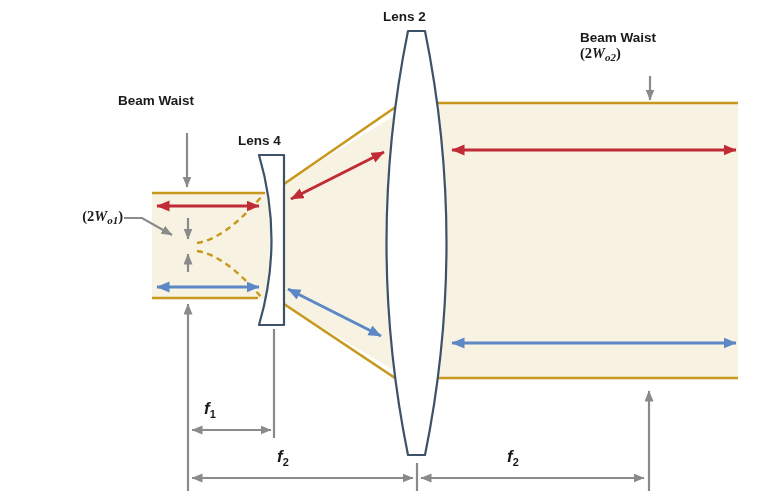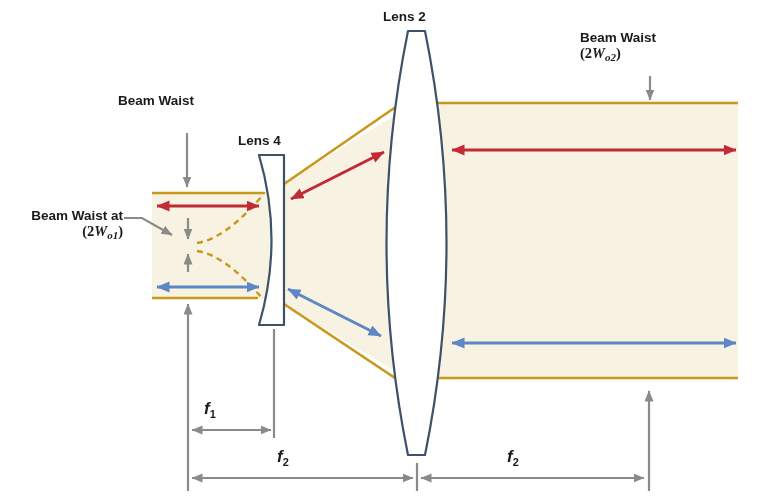--- a/index.html
+++ b/index.html
@@ -96,21 +96,20 @@
   <div class="lbl center" style="left:383px;top:10px;width:60px;">
     <span>Lens 2</span>
   </div>
 
   <div class="lbl center" style="left:580px;top:31px;width:142px;">
     <div>Beam Waist</div>
     <div class="math"><span>(2</span><span class="var">W</span><span class="msub">o2</span><span>)</span></div>
   </div>
 
   <div class="lbl right" style="left:13px;top:209px;width:110px;">
-    <div>Beam Waist at</div>
     <div class="math"><span>(2</span><span class="var">W</span><span class="msub">o1</span><span>)</span></div>
   </div>
 
   <div class="lbl center flabel" style="left:204px;top:402px;width:50px;"><span>f</span><span class="msub">1</span></div>
 
   <div class="lbl center flabel" style="left:277px;top:450px;width:50px;"><span>f</span><span class="msub">2</span></div>
 
   <div class="lbl center flabel" style="left:507px;top:450px;width:50px;"><span>f</span><span class="msub">2</span></div>
 
 </div>

